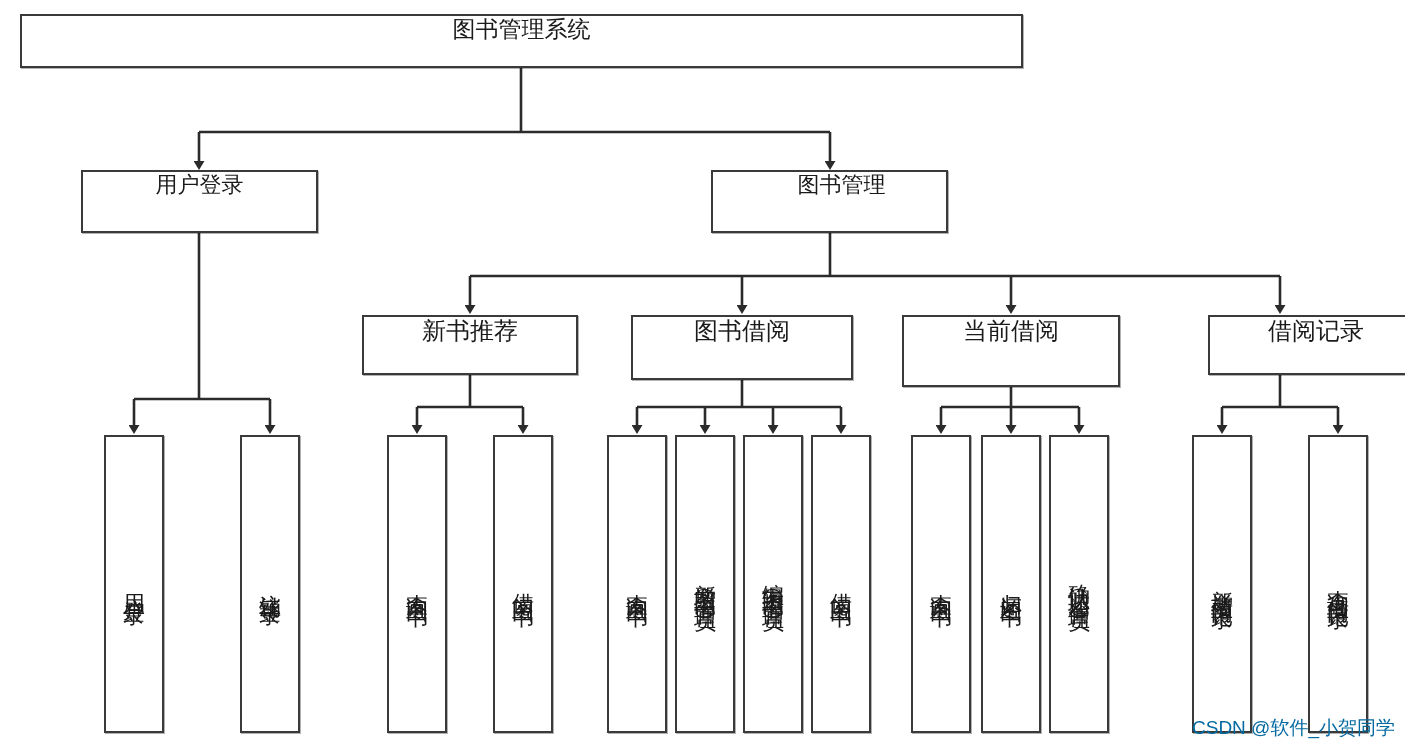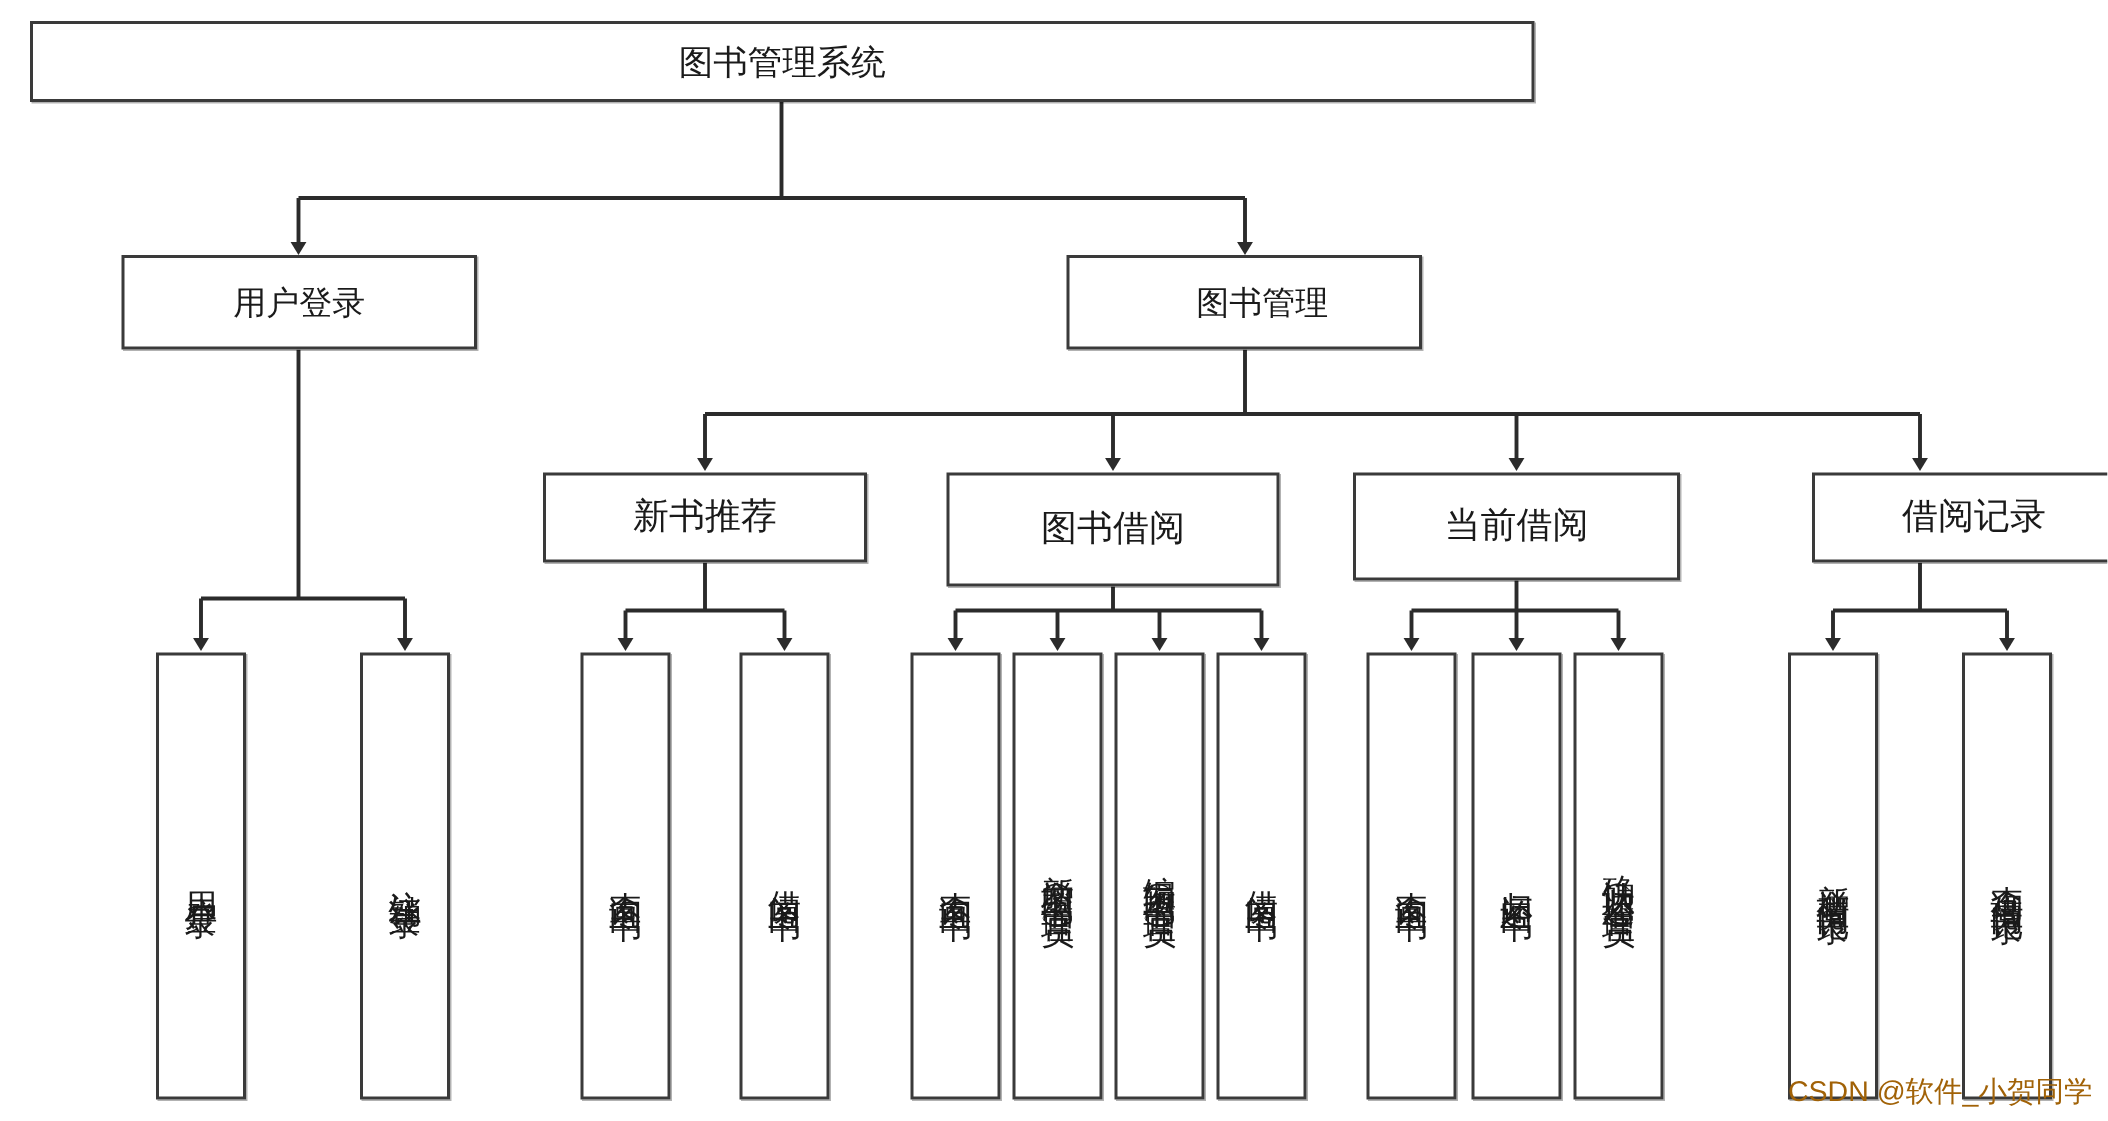--- a/index.html
+++ b/index.html
@@ -23,21 +23,20 @@
     height: 747px;
     pointer-events: none;
   }
   .node {
     position: absolute;
     box-sizing: border-box;
     background: #ffffff;
     border: 2px solid #3a3a3a;
     box-shadow: 1px 1px 0 0 rgba(0,0,0,0.30);
     display: flex;
-    align-items: center;
     justify-content: center;
     color: #1a1a1a;
     z-index: 2;
   }
   .node .label {
     line-height: 1.15;
     white-space: nowrap;
   }
   
   .node.root .label { font-size: 23px; }
@@ -53,21 +52,21 @@
     writing-mode: vertical-rl;
     text-orientation: upright;
     font-size: 22px;
     letter-spacing: 4px;
     line-height: 1;
     white-space: nowrap;
   }
   .watermark {
     position: absolute;
     font-size: 19px;
-    color: #a16207;
+    color: #0369a1;
     white-space: nowrap;
     z-index: 3;
     font-family: "Liberation Sans", "DejaVu Sans", sans-serif;
   }
 </style>
 </head>
 <body>
 
 <div id="canvas">
 
@@ -133,21 +132,21 @@
   </div>
 
   <div class="node lvl2" style="left:711px; top:170px; width:237px; height:63px;padding-left:24px;">
     <span class="label">图书管理</span>
   </div>
 
   <div class="node lvl3" style="left:362px; top:315px; width:216px; height:60px;">
     <span class="label">新书推荐</span>
   </div>
 
-  <div class="node lvl3" style="left:631px; top:315px; width:222px; height:76px;">
+  <div class="node lvl3" style="left:631px; top:315px; width:222px; height:65px;">
     <span class="label">图书借阅</span>
   </div>
 
   <div class="node lvl3" style="left:902px; top:315px; width:218px; height:72px;">
     <span class="label">当前借阅</span>
   </div>
 
   <div class="node lvl3" style="left:1208px; top:315px; width:216px; height:60px;">
     <span class="label">借阅记录</span>
   </div>

